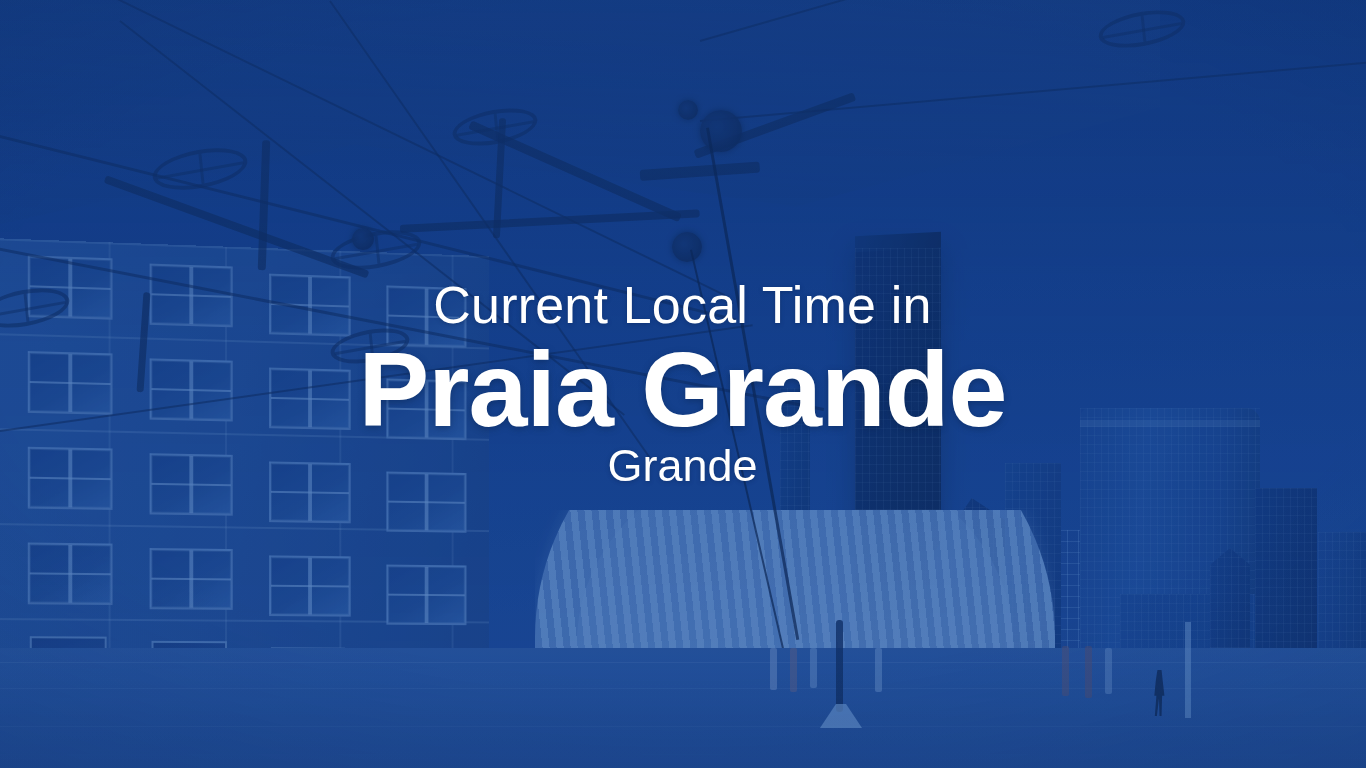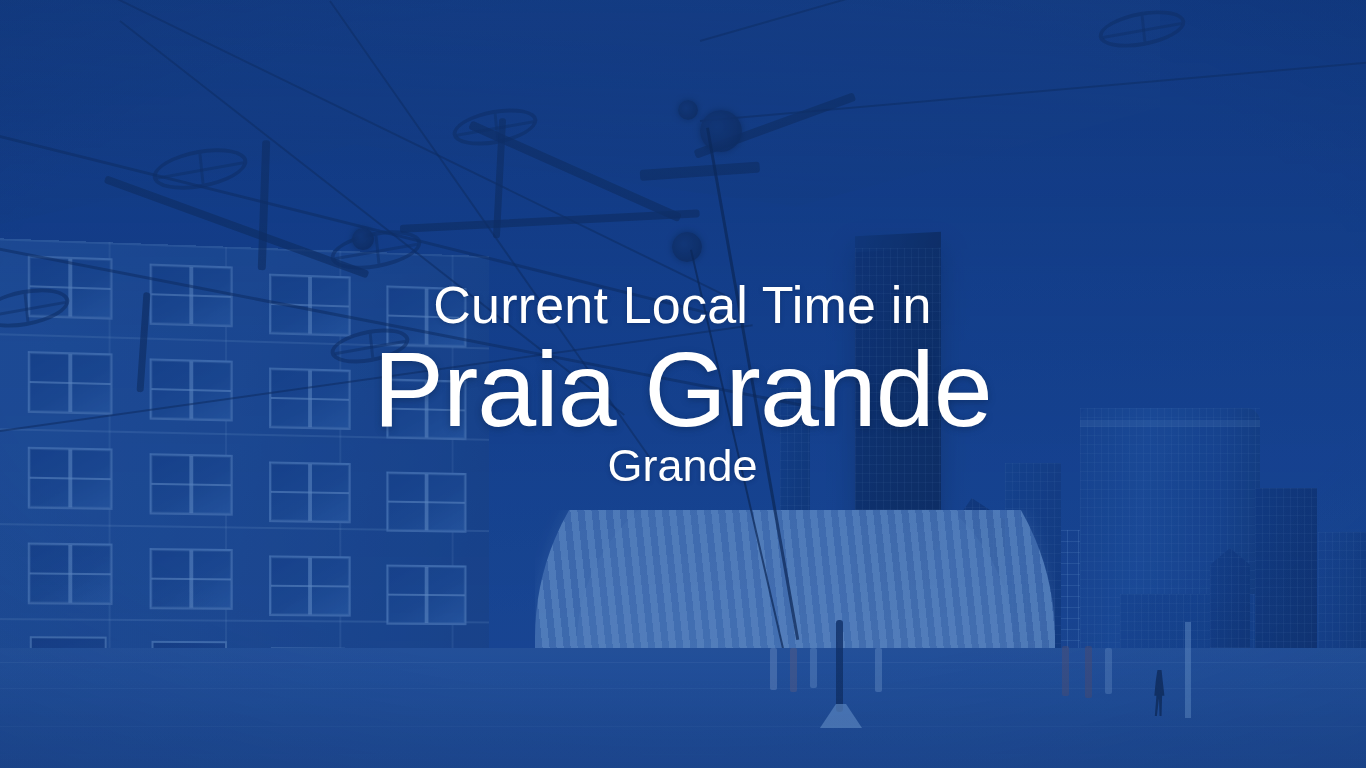--- a/index.html
+++ b/index.html
@@ -260,21 +260,21 @@
   }
   #eyebrow{
     font-size:52px;
     font-weight:400;
     line-height:1.06;
     letter-spacing:.2px;
     text-shadow:0 1px 4px rgba(8,30,66,.35);
   }
   #city{
     font-size:106px;
-    font-weight:400;
+    font-weight:700;
     line-height:1.02;
     letter-spacing:-1px;
     margin-top:2px;
     text-shadow:0 2px 7px rgba(8,30,66,.40);
   }
   #country{
     font-size:45px;
     font-weight:400;
     line-height:1.1;
     margin-top:-2px;

